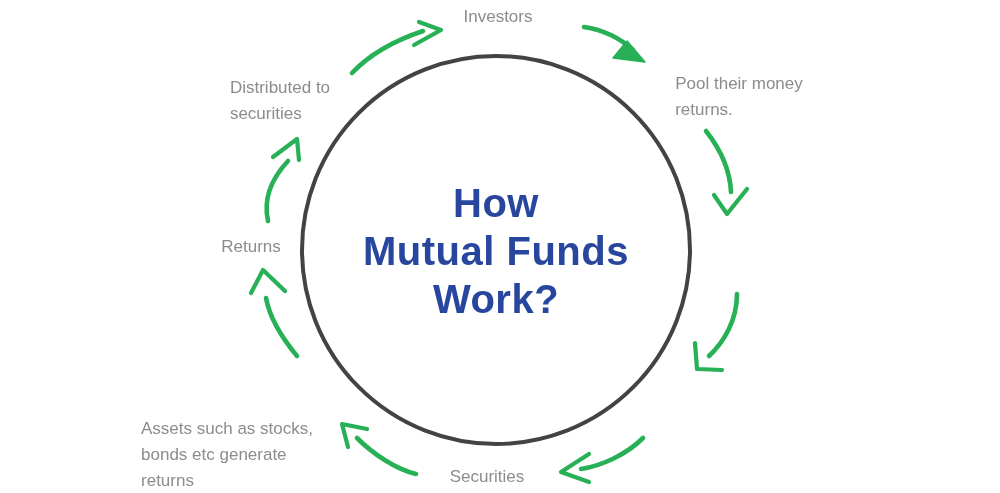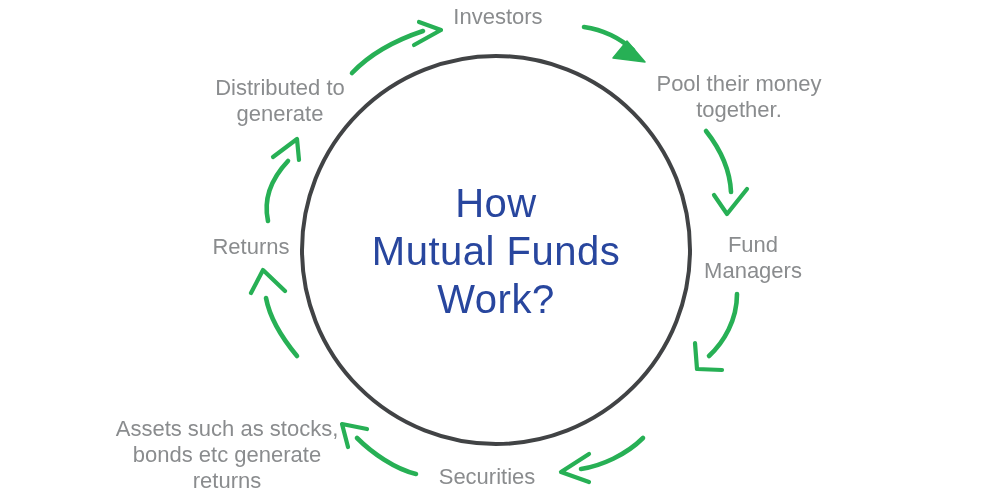--- a/index.html
+++ b/index.html
@@ -19,32 +19,32 @@
   }
   .gfx{position:absolute;left:0;top:0;width:1000px;height:493px;}
   .center-circle{fill:none;stroke:var(--circle);stroke-width:4;}
   .shaft{fill:none;stroke:var(--green);stroke-width:4.6;stroke-linecap:round;stroke-linejoin:round;}
   .head{fill:none;stroke:var(--green);stroke-width:4.2;stroke-linecap:round;stroke-linejoin:round;}
   .head-solid{fill:var(--green);stroke:var(--green);stroke-width:1.5;stroke-linejoin:round;}
   .step-label{
     position:absolute;
     transform:translate(-50%,-50%);
     color:var(--gray);
-    font-size:22px;
+    font-size:17px;
     line-height:26px;
-    text-align:center;
+    text-align:left;
     white-space:pre-line;
   }
   .diagram-title{
     position:absolute;
     left:496px;top:251px;
     transform:translate(-50%,-50%);
     color:var(--blue);
     font-size:40px;
-    font-weight:normal;
+    font-weight:bold;
     line-height:48px;
     text-align:center;
     white-space:pre-line;
     letter-spacing:0.5px;
   }
   
   .pos-investors  {left:498px;top:17px;}
   .pos-pool       {left:739px;top:97px;}
   .pos-fund       {left:753px;top:258px;}
   .pos-invest     {left:697px;top:413px;}
@@ -103,30 +103,28 @@
     </g>
   </svg>
 
   <div class="diagram-title">How
 Mutual Funds
 Work?</div>
 
   <div class="step-label pos-investors">Investors</div>
 
   <div class="step-label pos-pool">Pool their money
-together.</div>
+returns.</div>
 
-  <div class="step-label pos-fund">Fund
-Managers</div>
 
 
   <div class="step-label pos-securities">Securities</div>
 
   <div class="step-label pos-assets">Assets such as stocks,
 bonds etc generate
 returns</div>
 
   <div class="step-label pos-returns">Returns</div>
 
   <div class="step-label pos-distributed">Distributed to
-generate</div>
+securities</div>
 
 </div>
 
 </body></html>

